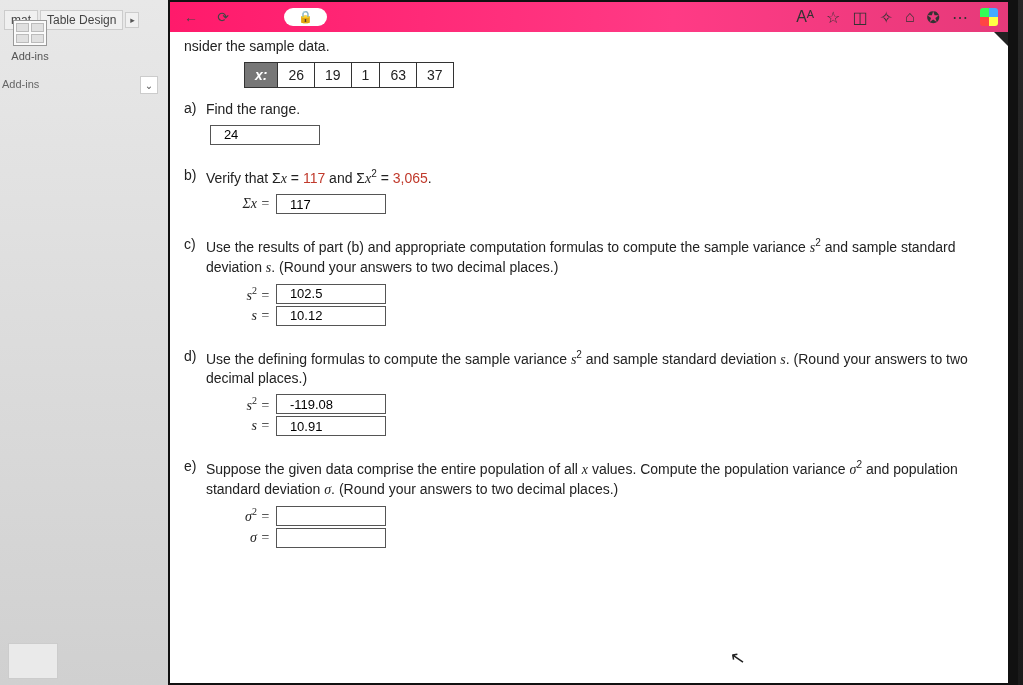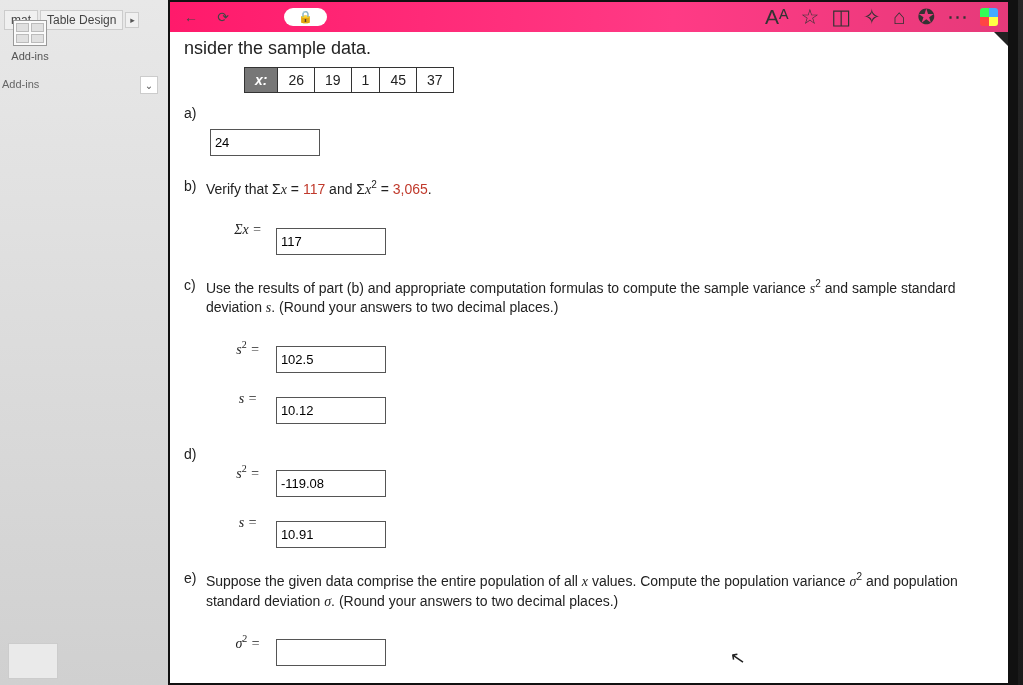--- a/index.html
+++ b/index.html
@@ -120,42 +120,42 @@
     padding: 2px 14px;
     color:#555;
     font-size:13px;
     margin-left: 40px;
   }
   .url-pill .lock { font-size:12px; }
   .tb-right {
     margin-left: auto;
     display:flex; gap:12px; align-items:center;
   }
-  .tb-right span { color:#333; font-size:21px; }
+  .tb-right span { color:#333; font-size:16px; }
   .tb-logo {
     width:18px;height:18px;border-radius:3px;
     background: conic-gradient(#4af 0 25%, #ff4 25% 50%, #f44 50% 75%, #3f5 75% 100%);
   }
   .content {
     position: relative;
     padding: 6px 14px 10px 14px;
     font-size: 14px;
     color: #222;
     height: calc(100% - 30px);
     overflow: hidden;
     background: #fff;
   }
   .cursor-triangle {
     position:absolute;
     top:0; right:0;
     width:0;height:0;
     border-left: 14px solid transparent;
     border-top: 14px solid #222;
   }
-  .intro { font-size:18px; margin-bottom:8px; }
+  .intro { font-size:14px; margin-bottom:8px; }
   .data-table {
     border-collapse: collapse;
     margin: 4px 0 12px 60px;
   }
   .data-table td {
     border: 1px solid #333;
     padding: 4px 10px;
     text-align: center;
     font-size: 14px;
   }
@@ -178,29 +178,28 @@
     width: calc(100% - 24px);
     vertical-align: top;
   }
   .part-body p { margin-bottom: 6px; line-height: 1.35; }
   .ans-row {
     display:flex; align-items:center; gap:6px;
     margin: 2px 0 2px 20px;
     font-size:14px;
   }
   .ans-row.noindent { margin-left: 4px; }
-  .ans-row .lhs { min-width: 44px; text-align:center; font-family: 'Times New Roman', serif; font-style: italic; }
+  .ans-row .lhs { min-width: 44px; text-align:right; font-family: 'Times New Roman', serif; font-style: italic; }
   .ans-row .lhs sup { font-size: 10px; font-style: normal;}
   .ans-row input {
     width: 110px;
-    height: 27px;
+    height: 20px;
     border: 1px solid #555;
-    padding: 1px 4px;
+    padding: 1px 13px;
     font-size: 13px;
-    margin-top: 22px;
   }
   sup { font-size: 10px; vertical-align: super; }
   .it { font-style: italic; font-family:'Times New Roman',serif; }
   .red { color: #c0392b; font-weight: normal; }
   .mouse-cursor {
     position:absolute;
     left: 560px;
     bottom: 14px;
     font-size: 18px;
     color:#222;
@@ -256,29 +255,30 @@
 
       <div class="intro">nsider the sample data.</div>
 
       <table class="data-table">
         <tbody>
             <tr>
           <td class="hdr">x:</td>
           <td>26</td>
           <td>19</td>
           <td>1</td>
-          <td>45</td>
+          <td>63</td>
           <td>37</td>
         </tr>
       </tbody>
         </table>
 
       <div class="part">
         <span class="part-label">a)</span>
         <span class="part-body">
+          <p>Find the range.</p>
           <div class="ans-row noindent">
             <input type="text" value="24" style="">
           </div>
         </span>
       </div>
 
       <div class="part">
         <span class="part-label">b)</span>
         <span class="part-body">
           <p>
@@ -304,20 +304,23 @@
           <div class="ans-row">
             <span class="lhs">s =</span>
             <input type="text" value="10.12" style="">
           </div>
         </span>
       </div>
 
       <div class="part">
         <span class="part-label">d)</span>
         <span class="part-body">
+          <p>
+            Use the defining formulas to compute the sample variance <span class="it">s</span><sup>2</sup> and sample standard deviation <span class="it">s</span>. (Round your answers to two decimal places.)
+          </p>
           <div class="ans-row">
             <span class="lhs">s<sup>2</sup> =</span>
             <input type="text" value="-119.08" style="">
           </div>
           <div class="ans-row">
             <span class="lhs">s =</span>
             <input type="text" value="10.91" style="">
           </div>
         </span>
       </div>

